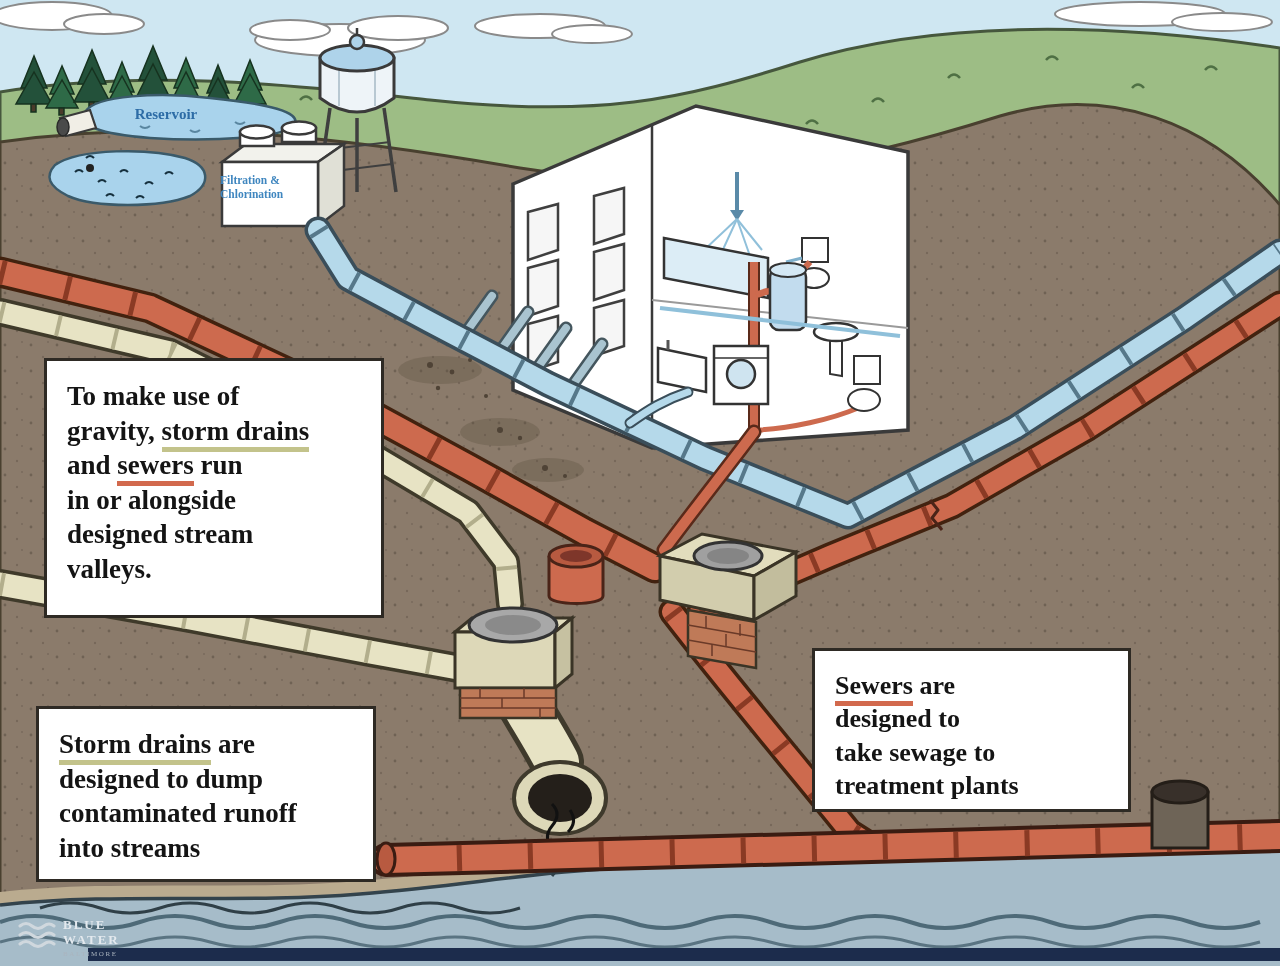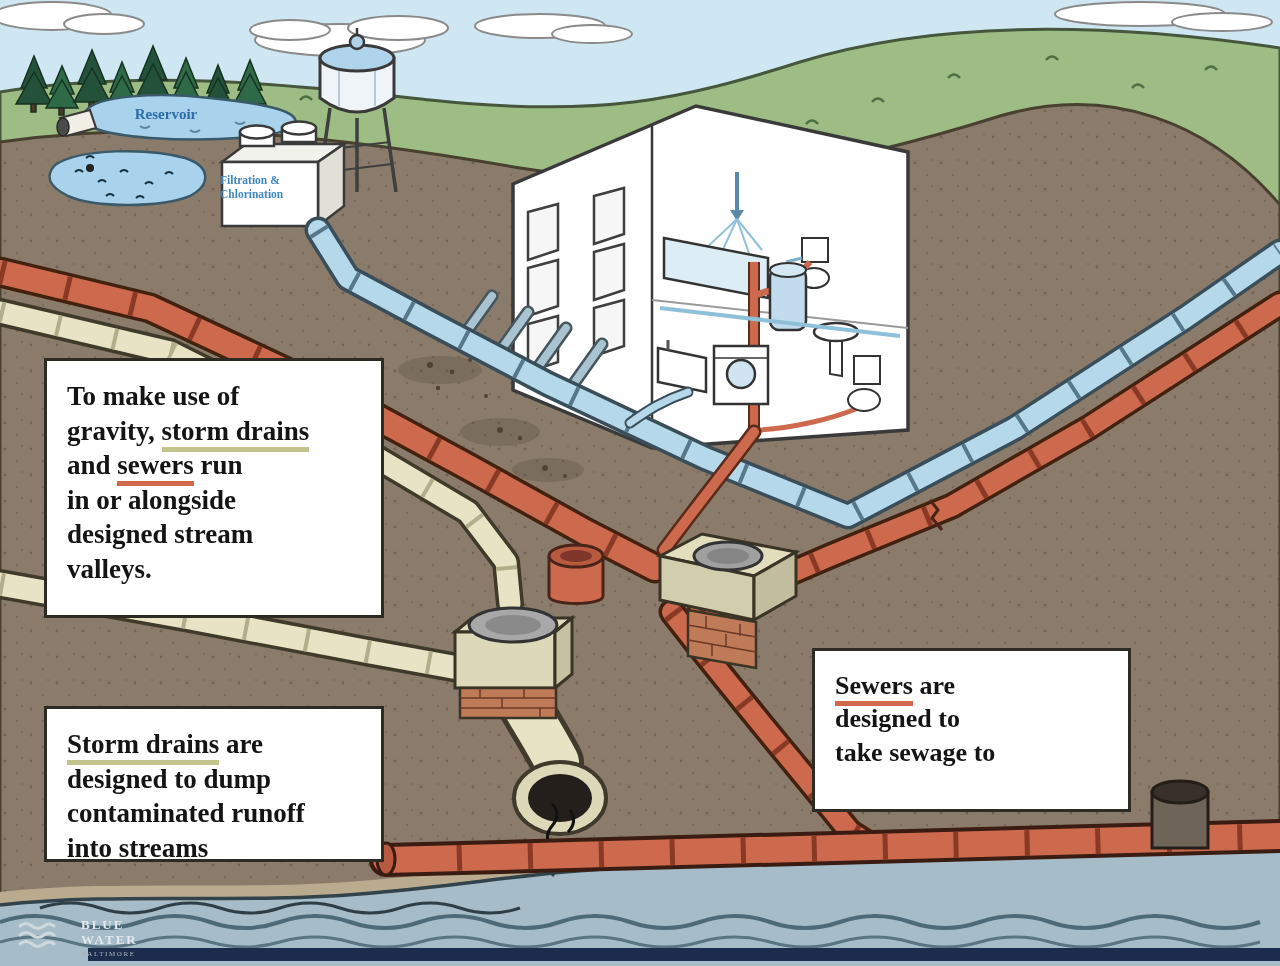--- a/index.html
+++ b/index.html
@@ -10,36 +10,36 @@
     font-family:Liberation Serif, serif;
   }
   .stage svg.illustration { position:absolute; left:0; top:0; }
 
   .callout {
     position:absolute; background:#ffffff; border:3px solid #2e2a24;
     padding:18px 20px; box-sizing:border-box;
     font-weight:bold; color:#141414; font-size:27px; line-height:1.28;
   }
   #callout-gravity { left:44px; top:358px; width:340px; height:260px; }
-  #callout-storm   { left:44px; top:706px; width:340px; height:156px; }
+  #callout-storm   { left:36px; top:706px; width:340px; height:176px; }
   #callout-sewer   { left:812px; top:648px; width:319px; height:164px; font-size:26px; }
 
   .u-storm { border-bottom:5px solid #c3c38b; padding-bottom:1px; }
   .u-sewer { border-bottom:5px solid #d2694d; padding-bottom:1px; }
 
   .map-label-reservoir {
     position:absolute; left:118px; top:106px; width:96px; text-align:center;
     color:#2d6ca6; font-weight:bold; font-size:15px;
   }
   .map-label-filtration {
     position:absolute; left:220px; top:174px; width:100px; text-align:left;
     color:#3f86bf; font-weight:bold; font-size:11.5px; line-height:1.2;
   }
 
-  .logo { position:absolute; left:18px; top:918px; display:flex; gap:25px; align-items:flex-start; }
+  .logo { position:absolute; left:18px; top:918px; display:flex; gap:7px; align-items:flex-start; }
   .logo .waves { margin-top:3px; }
   .logo-text { display:flex; flex-direction:column; }
   .logo-word { font-size:13px; font-weight:bold; letter-spacing:2px; color:#e3e9ee; line-height:1.15; }
   .logo-sub  { font-size:7px; letter-spacing:1.6px; color:#aab4be; margin-top:2px; }
 </style>
 </head>
 <body>
 
 <div class="stage">
 
@@ -421,20 +421,21 @@
   <span class="u-storm">Storm drains</span><span> are</span><br>
   <span>designed to dump</span><br>
   <span>contaminated runoff</span><br>
   <span>into streams</span>
 </div>
 
 <div class="callout" id="callout-sewer">
   <span class="u-sewer">Sewers</span><span> are</span><br>
   <span>designed to</span><br>
   <span>take sewage to</span><br>
+  <span>treatment plants</span>
 </div>
 
 <div class="logo">
   <svg class="waves" width="38" height="30" viewBox="0 0 38 30">
     <g fill="none" stroke="#d0d8de" stroke-width="3" stroke-linecap="round">
       <path d="M2,5 q6,-5 12,0 q6,5 12,0 q5,-4 10,0"></path>
       <path d="M2,14 q6,-5 12,0 q6,5 12,0 q5,-4 10,0"></path>
       <path d="M2,23 q6,-5 12,0 q6,5 12,0 q5,-4 10,0"></path>
     </g>
   </svg>

